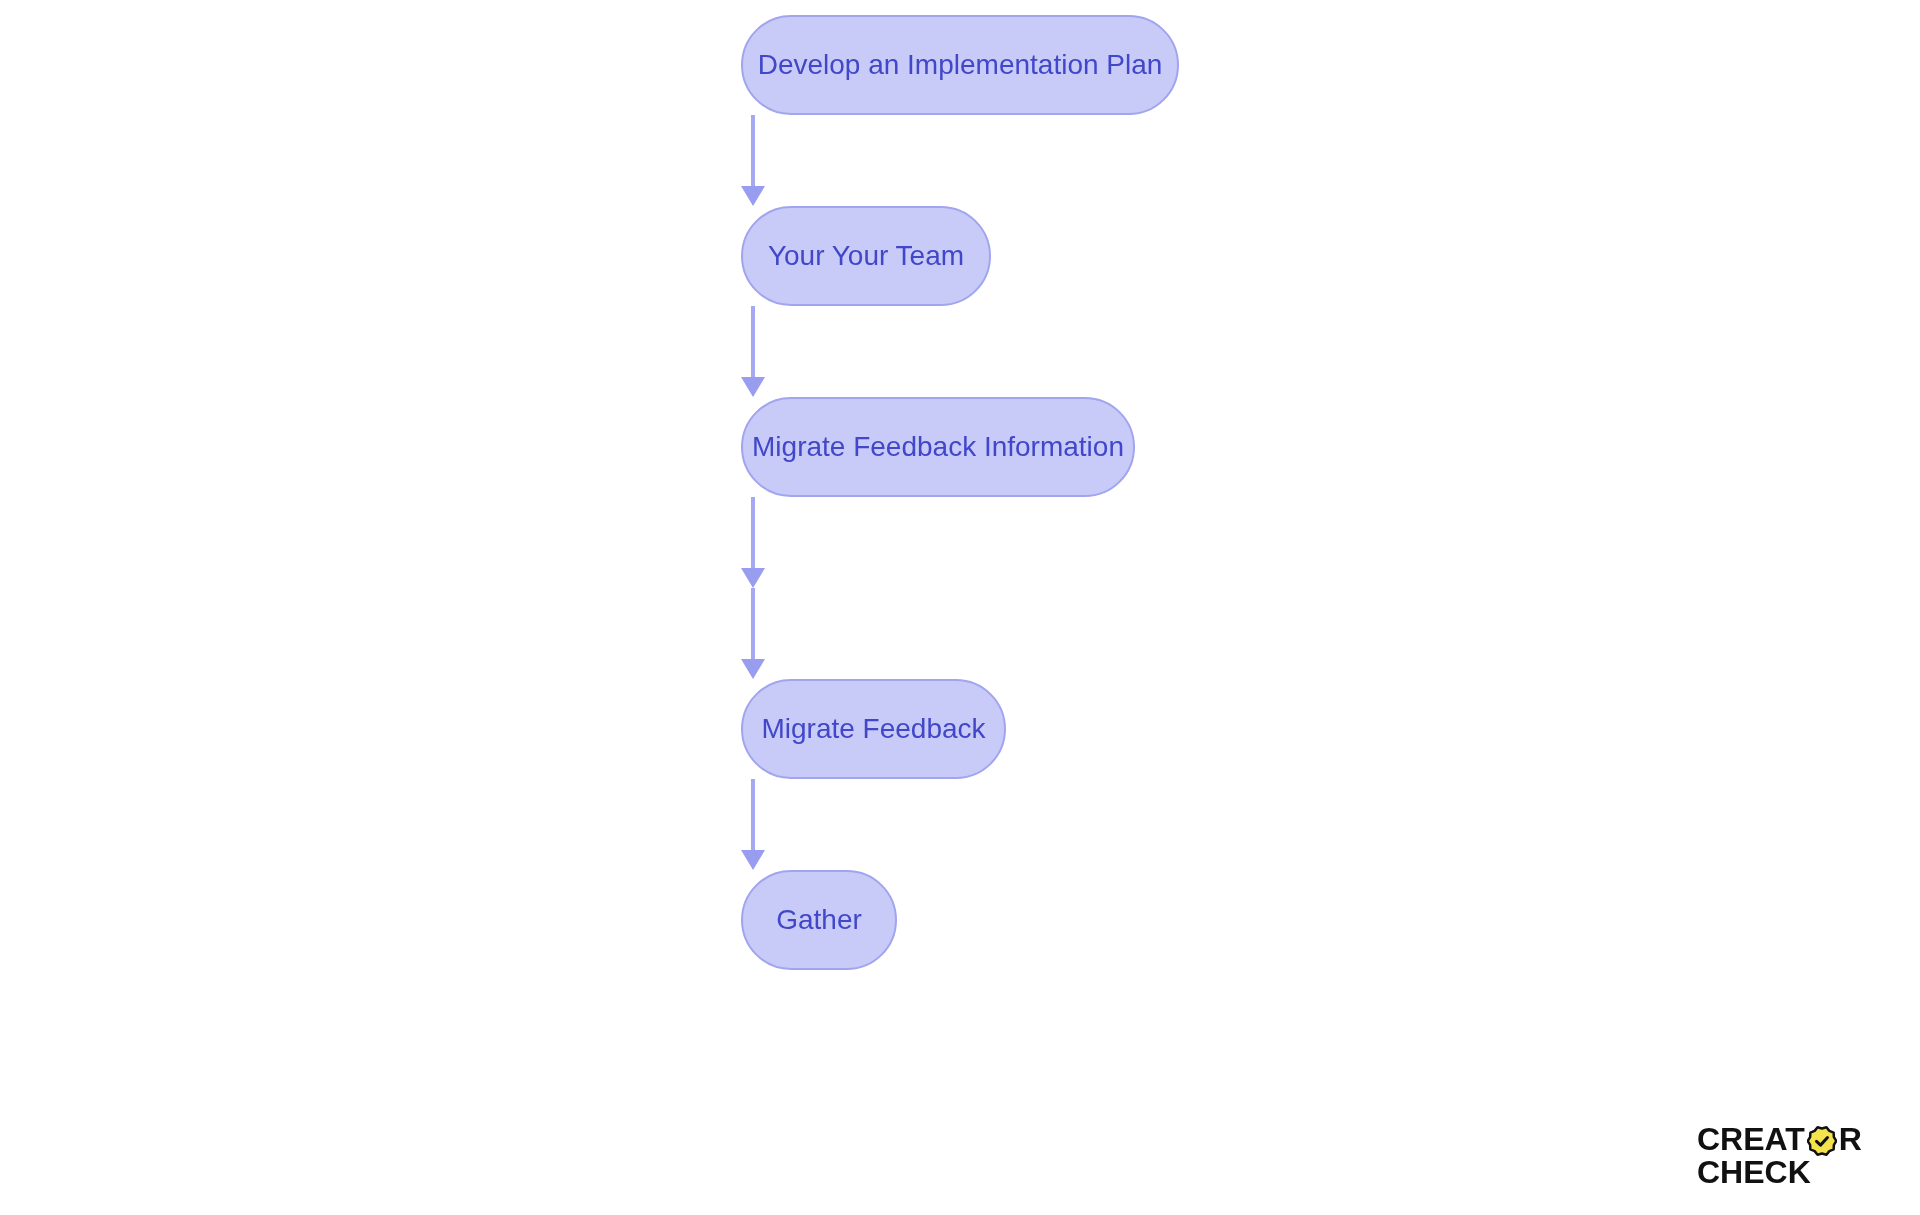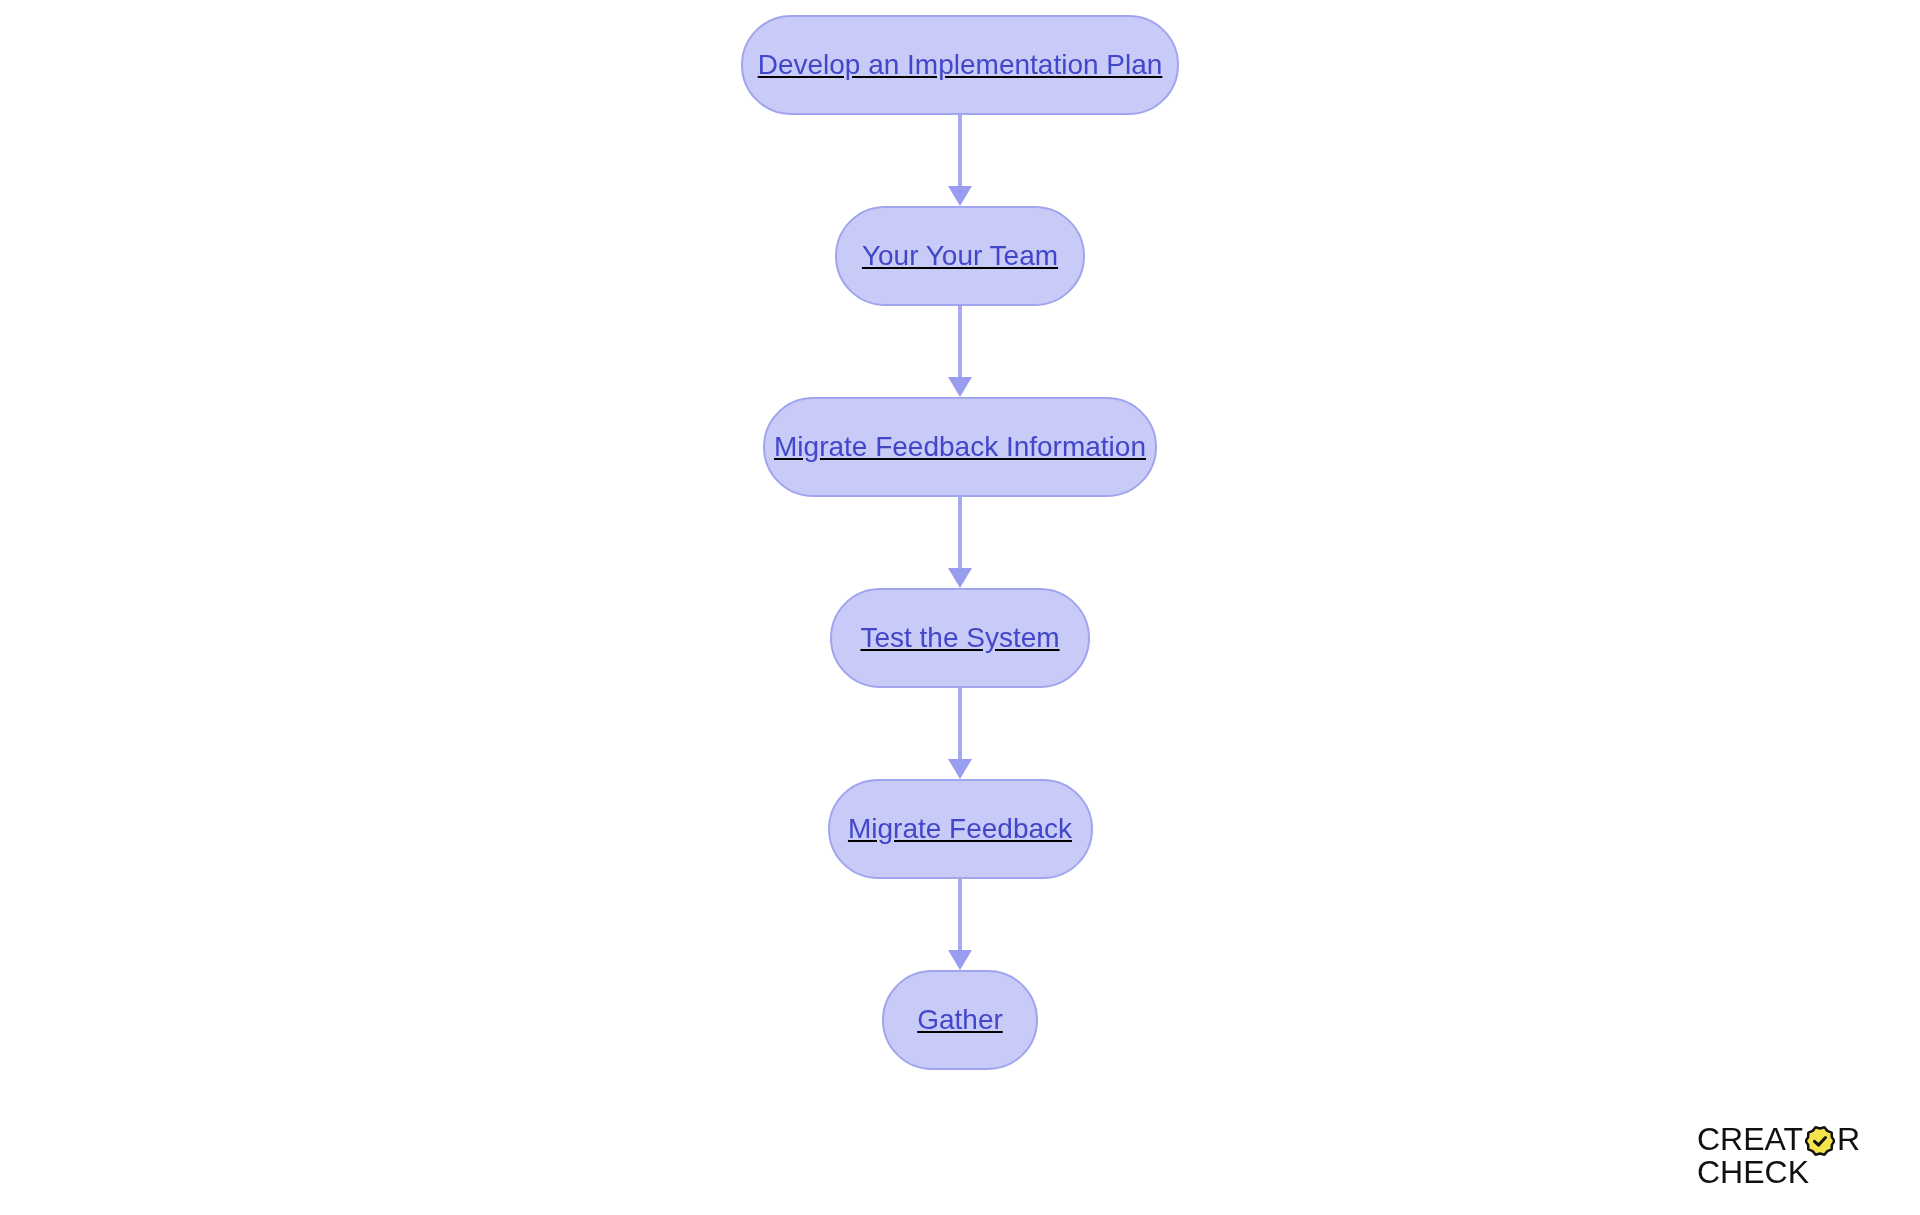--- a/index.html
+++ b/index.html
@@ -20,22 +20,21 @@
     position:relative;
     overflow:hidden;
   }
   .flow{
     position:absolute;
     top:15px;
     left:50%;
     transform:translateX(-50%);
     display:flex;
     flex-direction:column;
-    align-items:center;
-    text-decoration:underline;
+    align-items:flex-start;
   }
   .node{
     height:100px;
     background:var(--node-fill);
     border:2px solid var(--node-border);
     border-radius:50px;
     display:flex;
     align-items:center;
     justify-content:center;
     color:var(--node-text);
@@ -66,21 +65,21 @@
     width:0;height:0;
     border-left:12px solid transparent;
     border-right:12px solid transparent;
     border-top:20px solid var(--arrow-head);
   }
   .watermark{
     position:absolute;
     left:1697px;
     top:1123px;
     color:var(--ink);
-    font-weight:normal;
+    font-weight:bold;
     font-size:32px;
     line-height:33px;
     letter-spacing:0px;
   }
   .wm-row{
     display:flex;
     align-items:center;
   }
   .badge{
     display:inline-flex;
@@ -113,23 +112,20 @@
 
   <div class="node w3">
     <span>Migrate Feedback Information</span>
   </div>
 
   <div class="connector">
     <div class="line"></div>
     <div class="head"></div>
   </div>
 
-  <div class="node w4">
-    <span>Test the System</span>
-  </div>
 
   <div class="connector">
     <div class="line"></div>
     <div class="head"></div>
   </div>
 
   <div class="node w5">
     <span>Migrate Feedback</span>
   </div>
 

